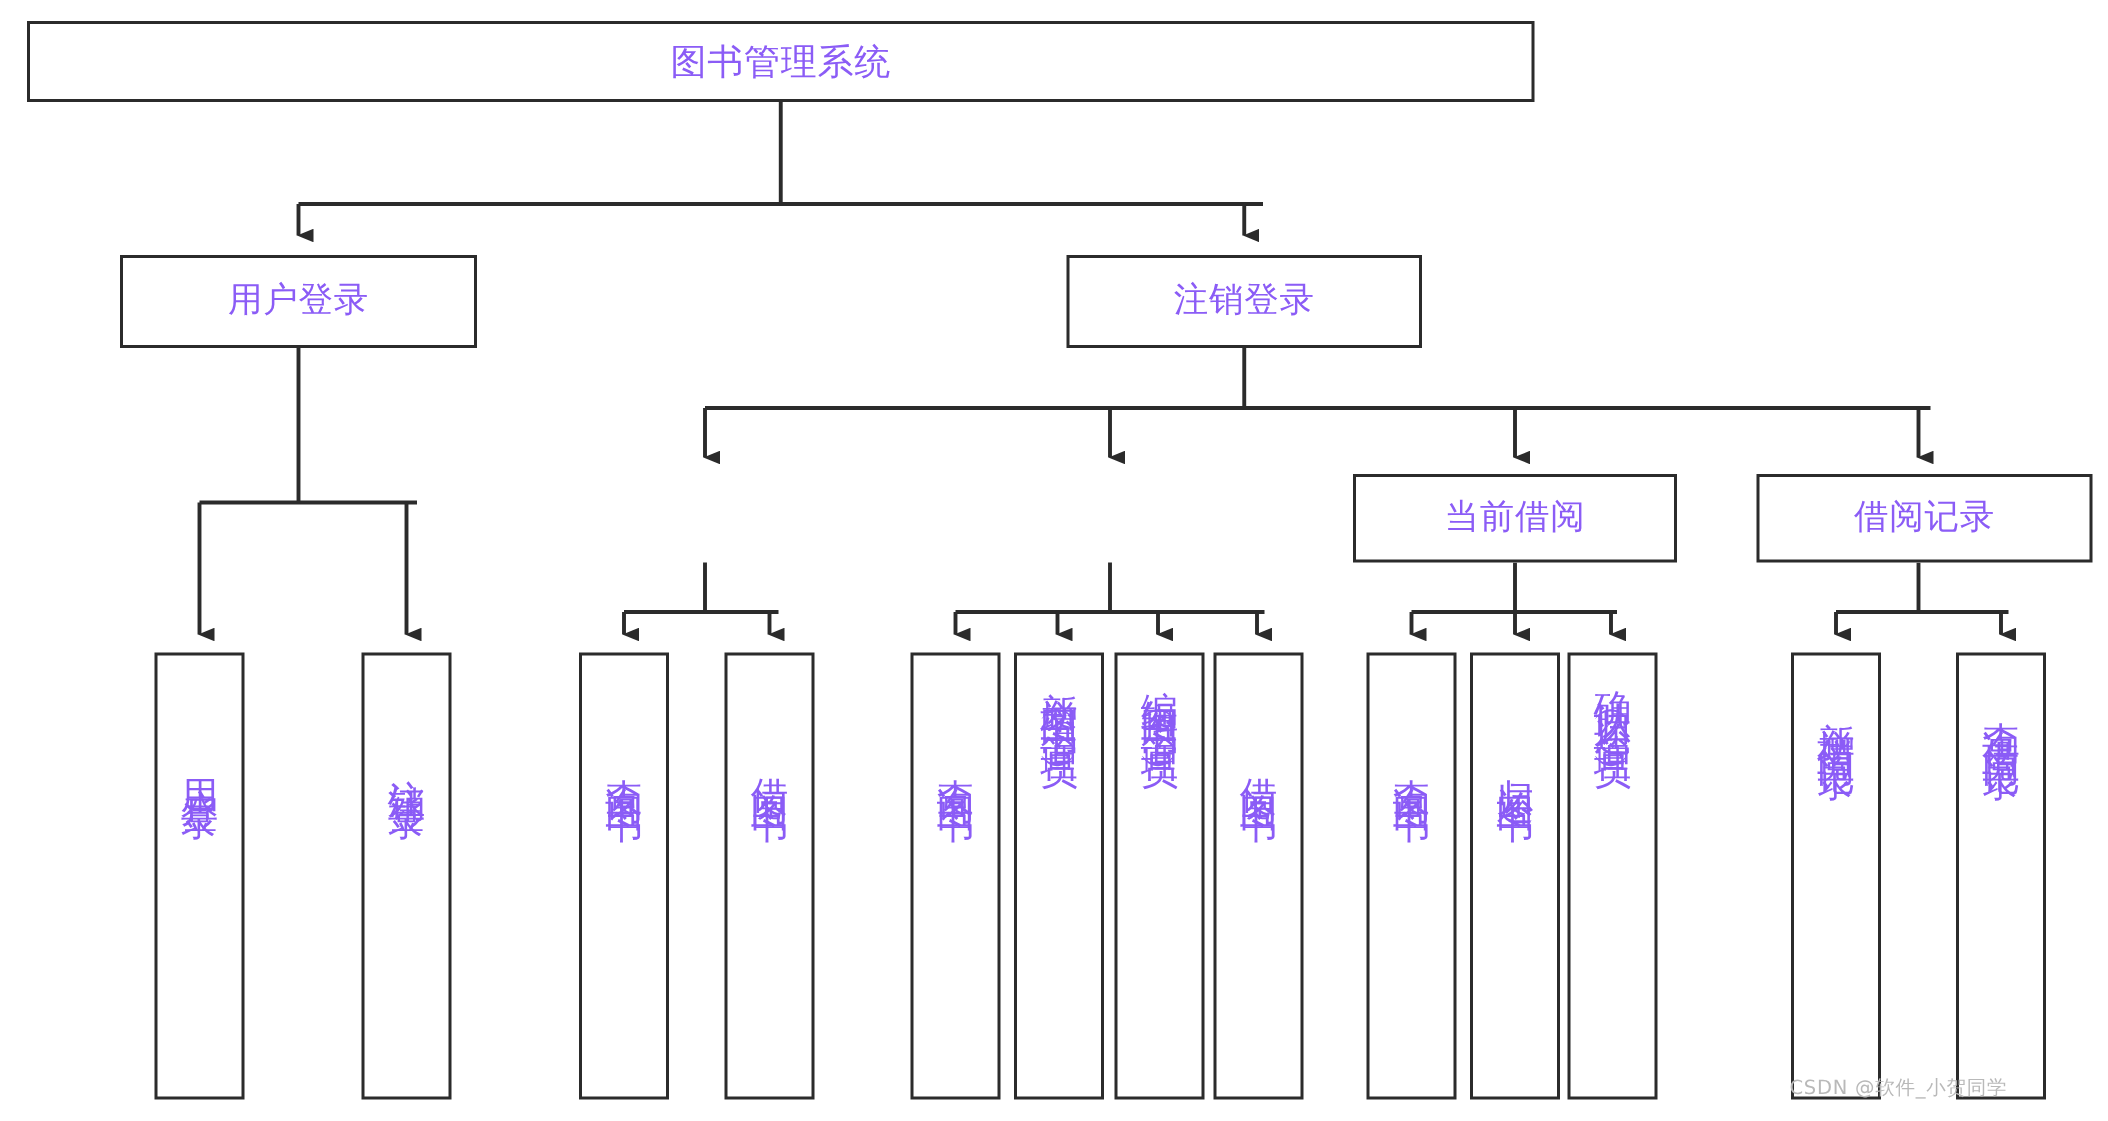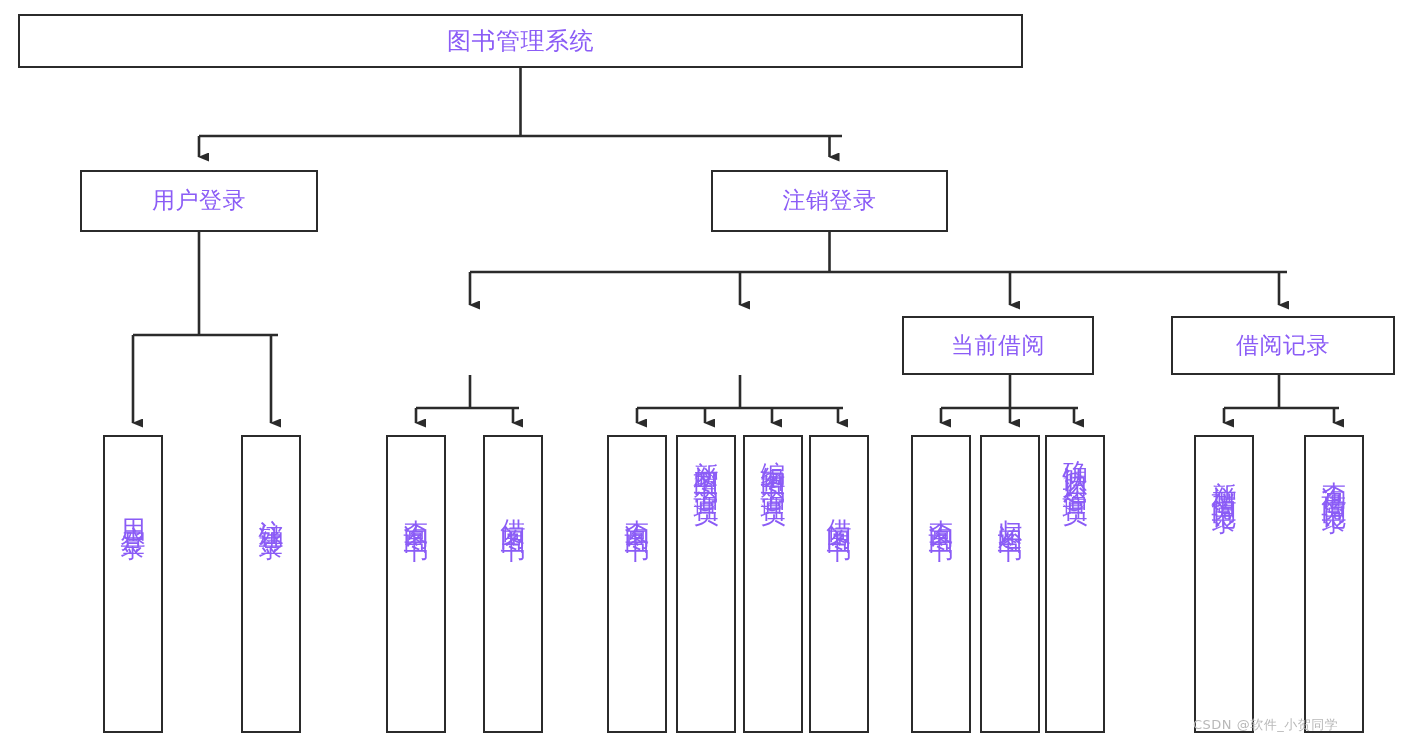--- a/index.html
+++ b/index.html
@@ -134,21 +134,21 @@
     <span class="node-label">图书管理系统</span>
   </div>
 
   <div class="node horiz" style="left:80px; top:170px; width:238px; height:62px;">
     <span class="node-label">用户登录</span>
   </div>
   <div class="node horiz" style="left:711px; top:170px; width:237px; height:62px;">
     <span class="node-label">注销登录</span>
   </div>
 
-  <div class="node horiz" style="left:902px; top:316px; width:192px; height:59px;">
+  <div class="node horiz" style="left:902px; top:316px; width:216px; height:59px;">
     <span class="node-label">当前借阅</span>
   </div>
   <div class="node horiz" style="left:1171px; top:316px; width:224px; height:59px;">
     <span class="node-label">借阅记录</span>
   </div>
 
   <div class="node vert" style="left:103px; top:435px; width:60px; height:298px;">
     <span class="node-label" style="margin-top:62px;">用户登录</span>
   </div>
   <div class="node vert" style="left:241px; top:435px; width:60px; height:298px;">

